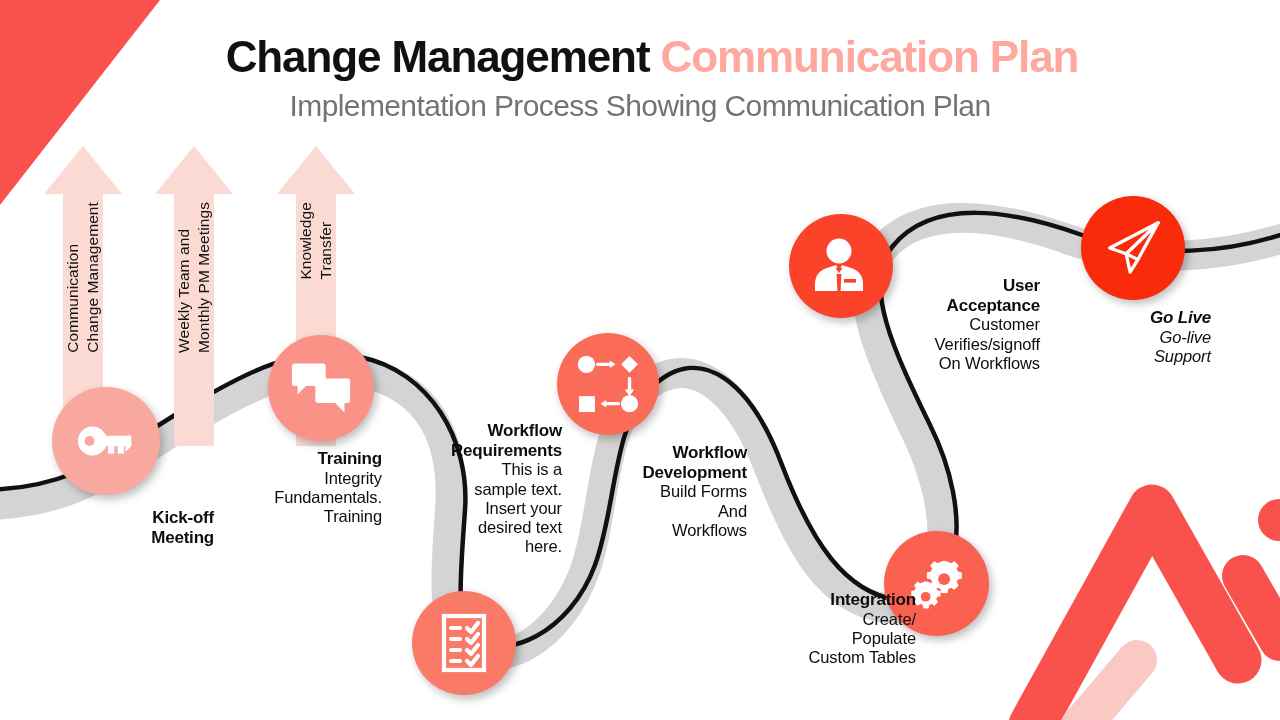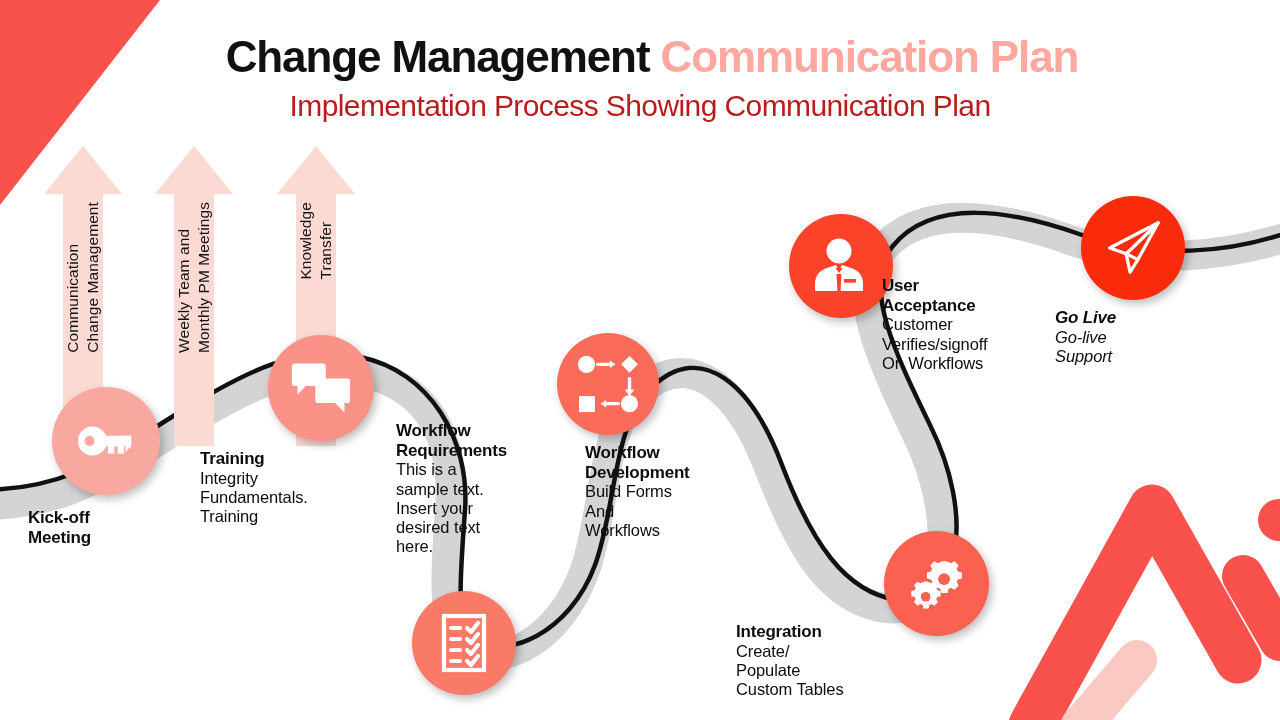--- a/index.html
+++ b/index.html
@@ -34,31 +34,31 @@
     text-align:left;white-space:pre;font-weight:400;
   }
 
   
   .node{position:absolute;border-radius:50%;
     display:flex;align-items:center;justify-content:center;
     box-shadow:3px 4px 9px rgba(0,0,0,.26);}
   .node svg{display:block;}
 
   
-  .cap{position:absolute;text-align:left;color:#0d0d0d;line-height:1.16;}
+  .cap{position:absolute;text-align:right;color:#0d0d0d;line-height:1.16;}
   .cap .t{font-weight:bold;font-size:17px;letter-spacing:-.2px;}
   .cap .d{font-size:16.5px;font-weight:400;letter-spacing:-.1px;}
 
   
   #title-row{position:absolute;left:12px;top:32px;width:1280px;text-align:center;
     font-size:44px;font-weight:bold;letter-spacing:-1.1px;white-space:nowrap;}
   #title-main{color:#111;}
   #title-accent{color:#FFA8A0;}
   #subtitle{position:absolute;left:0;top:89px;width:1280px;text-align:center;
-    font-size:30px;color:#b91c1c;font-weight:400;letter-spacing:-.6px;white-space:nowrap;}
+    font-size:30px;color:#737373;font-weight:400;letter-spacing:-.6px;white-space:nowrap;}
 </style>
 </head>
 <body>
 
 <div id="slide">
 
   <div class="deco" id="deco-corner-triangle"></div>
 
   <svg id="deco-svg" viewBox="0 0 1280 720">
     <path d="M1032 725 L1152 508 L1238 660" fill="none" stroke="#F9514B" stroke-width="47" stroke-linecap="round" stroke-linejoin="round"></path>
@@ -212,21 +212,21 @@
         <path d="M0,-20 L4.6,-18.6 L7.7,-17.3 L11.2,-19.5 L15.9,-14.8 L13.7,-11.3 L15,-8.2 L19.4,-7.3 L19.4,-0.6 L15,0.3 L13.7,3.4 L15.9,6.9 L11.2,11.6 L7.7,9.4 L4.6,10.7 L3.7,15.1 L-3,15.1 L-3.9,10.7 L-7,9.4 L-10.5,11.6 L-15.2,6.9 L-13,3.4 L-14.3,0.3 L-18.7,-0.6 L-18.7,-7.3 L-14.3,-8.2 L-13,-11.3 L-15.2,-14.8 L-10.5,-19.5 L-7,-17.3 L-3.9,-18.6 Z" transform="translate(0.35,3.95) scale(0.95)"></path>
         <circle cx="0.35" cy="3.95" r="6.2" fill="#FA6150"></circle>
       </g>
       <g transform="translate(20,40)">
         <path d="M0,-16 L3.7,-14.9 L6.2,-13.8 L9,-15.6 L12.7,-11.8 L10.9,-9 L12,-6.6 L15.5,-5.8 L15.5,-0.5 L12,0.3 L10.9,2.7 L12.7,5.5 L9,9.3 L6.2,7.5 L3.7,8.6 L3,12.1 L-2.4,12.1 L-3.1,8.6 L-5.6,7.5 L-8.4,9.3 L-12.1,5.5 L-10.3,2.7 L-11.4,0.3 L-14.9,-0.5 L-14.9,-5.8 L-11.4,-6.6 L-10.3,-9 L-12.1,-11.8 L-8.4,-15.6 L-5.6,-13.8 L-3.1,-14.9 Z" transform="translate(0.3,3.15)"></path>
         <circle cx="0.3" cy="3.15" r="5" fill="#FA6150"></circle>
       </g>
     </svg>
   </div>
   <div class="cap" style="left:736px;top:590px;width:180px;">
-    <div class="t" style="white-space:pre-line;margin-top:32px;">Integration</div>
+    <div class="t" style="white-space:pre-line;">Integration</div>
     <div class="d" style="white-space:pre-line;">Create/
 Populate
 Custom Tables</div>
   </div>
 
   <div class="node" style="left:789px;top:214px;width:104px;height:104px;background:#FA4328;">
     <svg width="56" height="58" viewBox="0 0 56 58" fill="#fff">
       <circle cx="26" cy="14" r="12.5"></circle>
       <path d="M14 31 L23 28 L26 34 L29 28 L38 31 C46 33.5 50 39 50 47 L50 54 L2 54 L2 47 C2 39 6 33.5 14 31 Z"></path>
       <path d="M26 36 L22.5 31 L29.5 31 Z" fill="#FA4328"></path>

